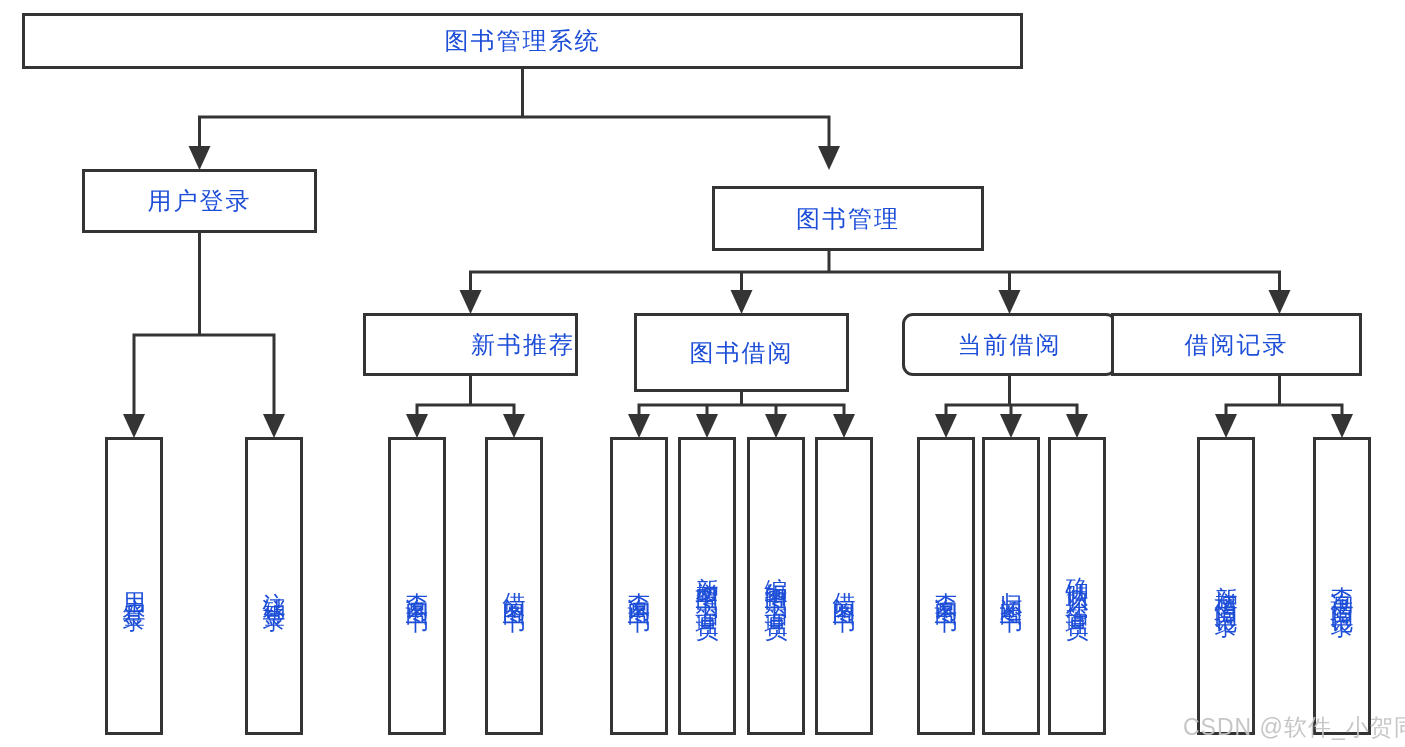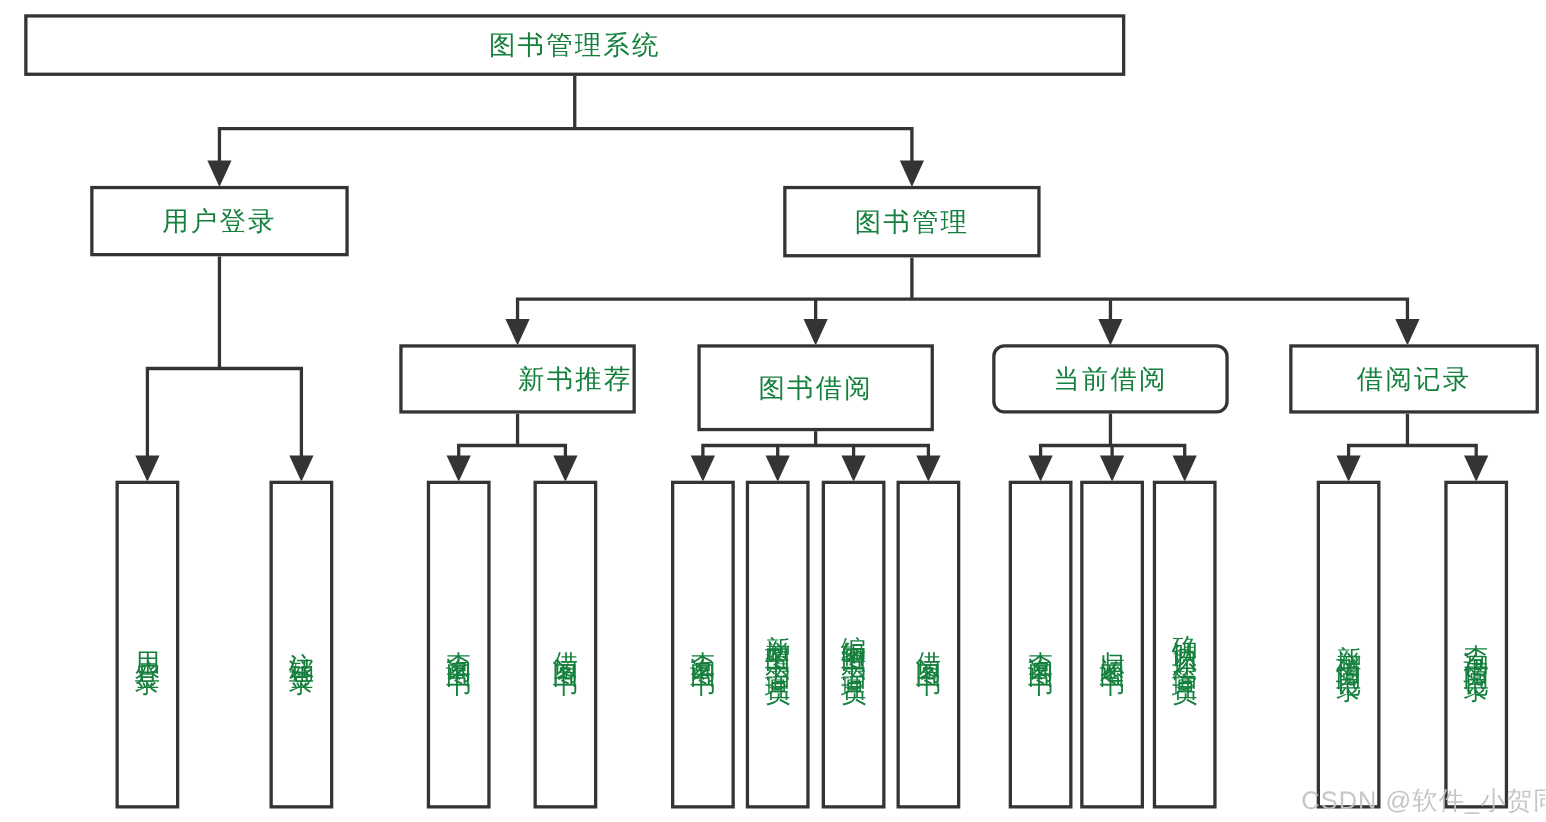--- a/index.html
+++ b/index.html
@@ -12,21 +12,21 @@
     overflow: hidden;
   }
   .node {
     position: absolute;
     box-sizing: border-box;
     border: 3px solid #343434;
     background: #ffffff;
     display: flex;
     align-items: center;
     justify-content: center;
-    color: #15803d;
+    color: #1d4ed8;
   }
   .hnode span {
     font-size: 24px;
     letter-spacing: 2px;
     white-space: nowrap;
   }
   .leaf { width: 58px; height: 298px; top: 437px; }
   .leaf span {
     writing-mode: vertical-rl;
     text-orientation: mixed;
@@ -108,34 +108,34 @@
     </g>
   </svg>
 
   <div class="node hnode" style="left:22px; top:13px; width:1001px; height:56px;">
     <span>图书管理系统</span>
   </div>
 
   <div class="node hnode" style="left:82px; top:169px; width:235px; height:64px;">
     <span>用户登录</span>
   </div>
-  <div class="node hnode" style="left:712px; top:169px; width:234px; height:65px;justify-content:center;">
+  <div class="node hnode" style="left:712px; top:186px; width:272px; height:65px;justify-content:center;">
     <span>图书管理</span>
   </div>
 
   <div class="node hnode" style="left:363px; top:313px; width:215px; height:63px;justify-content:flex-end;">
     <span>新书推荐</span>
   </div>
   <div class="node hnode" style="left:634px; top:313px; width:215px; height:79px;">
     <span>图书借阅</span>
   </div>
   <div class="node hnode" style="left:902px; top:313px; width:215px; height:63px;border-radius:11px;">
     <span>当前借阅</span>
   </div>
-  <div class="node hnode" style="left:1172px; top:313px; width:227px; height:63px;">
+  <div class="node hnode" style="left:1111px; top:313px; width:251px; height:63px;">
     <span>借阅记录</span>
   </div>
 
   <div class="node leaf" style="left:105px;">
     <span>用户登录</span>
   </div>
   <div class="node leaf" style="left:245px;">
     <span>注销登录</span>
   </div>
 

